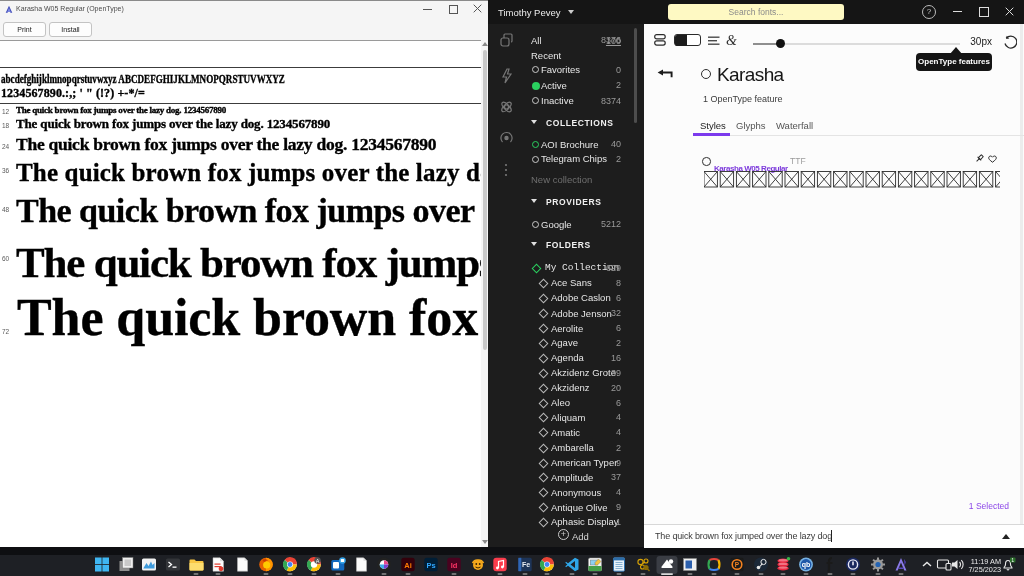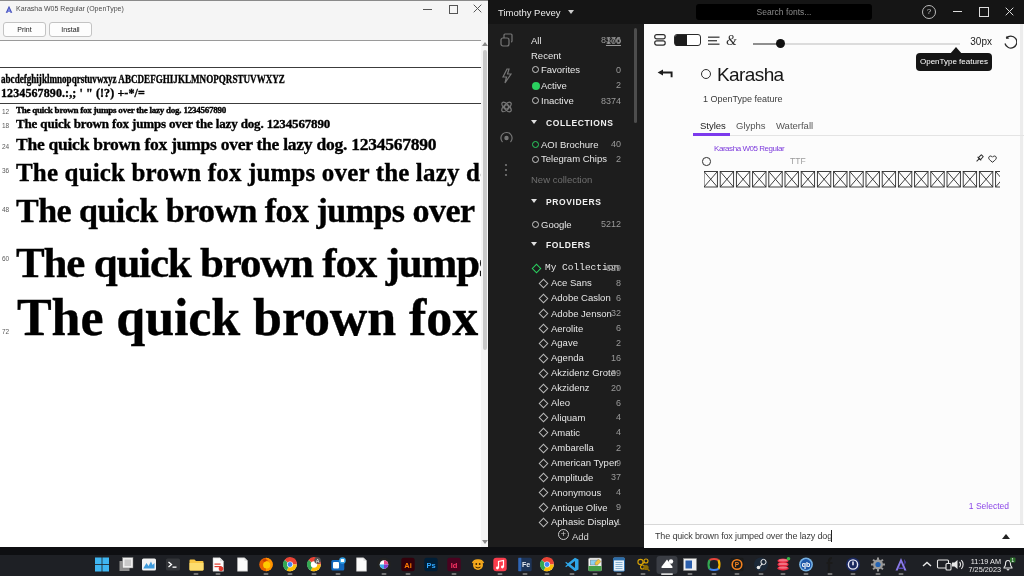--- a/index.html
+++ b/index.html
@@ -15,31 +15,31 @@
   #lw-meta{left:2px;top:41.5px;font-size:7.3px;color:#0a0a0a;line-height:9.3px;}
   .sep{position:absolute;left:0;height:1px;background:#3c3c3c;}
   .karasha{position:absolute;font-family:"Liberation Serif",serif;font-weight:700;color:#000;white-space:nowrap;line-height:1;-webkit-text-stroke:0.35px #000;}
   .lbl{position:absolute;font-size:6.5px;color:#5a5a5a;}
   #lw-scroll{left:481px;top:40px;width:7px;height:507px;background:#f6f6f6;}
   #lw-thumb{left:482.5px;top:50px;width:4px;height:300px;background:#c9c9c9;border-radius:2px;}
   
   #rightwin{left:488px;top:0;width:536px;height:547px;background:#fbfbfb;}
   #rw-topbar{left:0;top:0;width:536px;height:24px;background:#151515;}
   #rw-user{left:10px;top:7px;font-size:9.5px;color:#ececec;font-weight:400;}
-  #rw-search{left:180px;top:4px;width:176px;height:16px;background:#000000;border-radius:3px;
-     font-size:8.5px;color:#8a8a8a;text-align:center;line-height:16px;margin-left:28px;}
+  #rw-search{left:180px;top:4px;width:176px;height:16px;background:#fef9c3;border-radius:3px;
+     font-size:8.5px;color:#8a8a8a;text-align:center;line-height:16px;}
   #rw-sidebar{left:0;top:24px;width:156px;height:523px;background:#1d1d1d;}
   .srow{position:absolute;font-size:9.5px;color:#e6e6e6;white-space:nowrap;}
   .scount{position:absolute;font-size:9px;color:#9a9a9a;text-align:right;width:40px;}
   .shead{position:absolute;font-size:8.5px;color:#f0f0f0;font-weight:700;letter-spacing:0.6px;}
   .caret{position:absolute;width:0;height:0;border-left:3.5px solid transparent;border-right:3.5px solid transparent;border-top:4.5px solid #e0e0e0;}
   .ci{position:absolute;width:5px;height:5px;border:1.2px solid #c9c9c9;border-radius:50%;}
   .di{position:absolute;width:5px;height:5px;border:1.2px solid #b9b9b9;transform:rotate(45deg);}
   #rw-content{left:156px;top:24px;width:380px;height:523px;background:#fcfcfc;}
-  .tooltip{position:absolute;background:#151515;color:#fff;font-size:8px;white-space:nowrap;font-weight:400;border-radius:4px;
+  .tooltip{position:absolute;background:#151515;color:#fff;font-size:8px;white-space:nowrap;font-weight:700;border-radius:4px;
      text-align:center;}
   
   #taskbar{left:0;top:555px;width:1024px;height:21px;background:#1e2025;}
 </style>
 </head>
 <body>
 
 <div class="abs" id="leftwin">
   <div class="abs" id="lw-titlebar"></div>
   <svg class="abs" style="left:5px;top:5px" width="8" height="9" viewBox="0 0 11 11">
@@ -244,21 +244,21 @@
   <div class="abs" style="left:229px;top:63.5px;font-size:19px;letter-spacing:-0.6px;color:#161616;">Karasha</div>
   <div class="abs" style="left:215px;top:94px;font-size:9px;color:#3c3c3c;">1 OpenType feature</div>
 
   <div class="abs" style="left:212px;top:119.5px;font-size:9.5px;color:#1c1c1c;">Styles</div>
   <div class="abs" style="left:248px;top:119.5px;font-size:9.5px;color:#555;">Glyphs</div>
   <div class="abs" style="left:288px;top:119.5px;font-size:9.5px;color:#555;">Waterfall</div>
   <div class="abs" style="left:205px;top:133.2px;width:37px;height:2.5px;background:#7c3aed;"></div>
   <div class="abs" style="left:242px;top:134.7px;width:294px;height:1px;background:#e4e4e4;"></div>
 
   <div class="abs" style="left:214px;top:157px;width:6.5px;height:6.5px;border:1.4px solid #2f2f2f;border-radius:50%;"></div>
-  <div class="abs" style="left:226px;top:144px;font-size:8px;letter-spacing:-0.45px;font-weight:400;color:#7d3bdc;">Karasha W05 Regular</div>
+  <div class="abs" style="left:226px;top:164px;font-size:8px;letter-spacing:-0.45px;font-weight:700;color:#7d3bdc;">Karasha W05 Regular</div>
   <div class="abs" style="left:302px;top:156px;font-size:8.5px;color:#9b9b9b;">TTF</div>
   <svg class="abs" style="left:487px;top:154px" width="24" height="12" viewBox="0 0 24 12">
     <g fill="none" stroke="#2a2a2a" stroke-width="1">
       <g transform="rotate(45 4.5 4.5)">
           <rect x="3.1" y="0.5" width="2.8" height="4.2" rx="0.5"></rect>
           <line x1="2" y1="4.7" x2="7" y2="4.7"></line>
           <line x1="4.5" y1="4.7" x2="4.5" y2="8.6"></line>
         </g>
       <path d="M17.5 3.2 C16.6 1.6 14.4 1.6 13.8 3.2 C13.3 4.6 14.6 6.2 17.5 8.2 C20.4 6.2 21.7 4.6 21.2 3.2 C20.6 1.6 18.4 1.6 17.5 3.2 Z"></path>
     </g>

